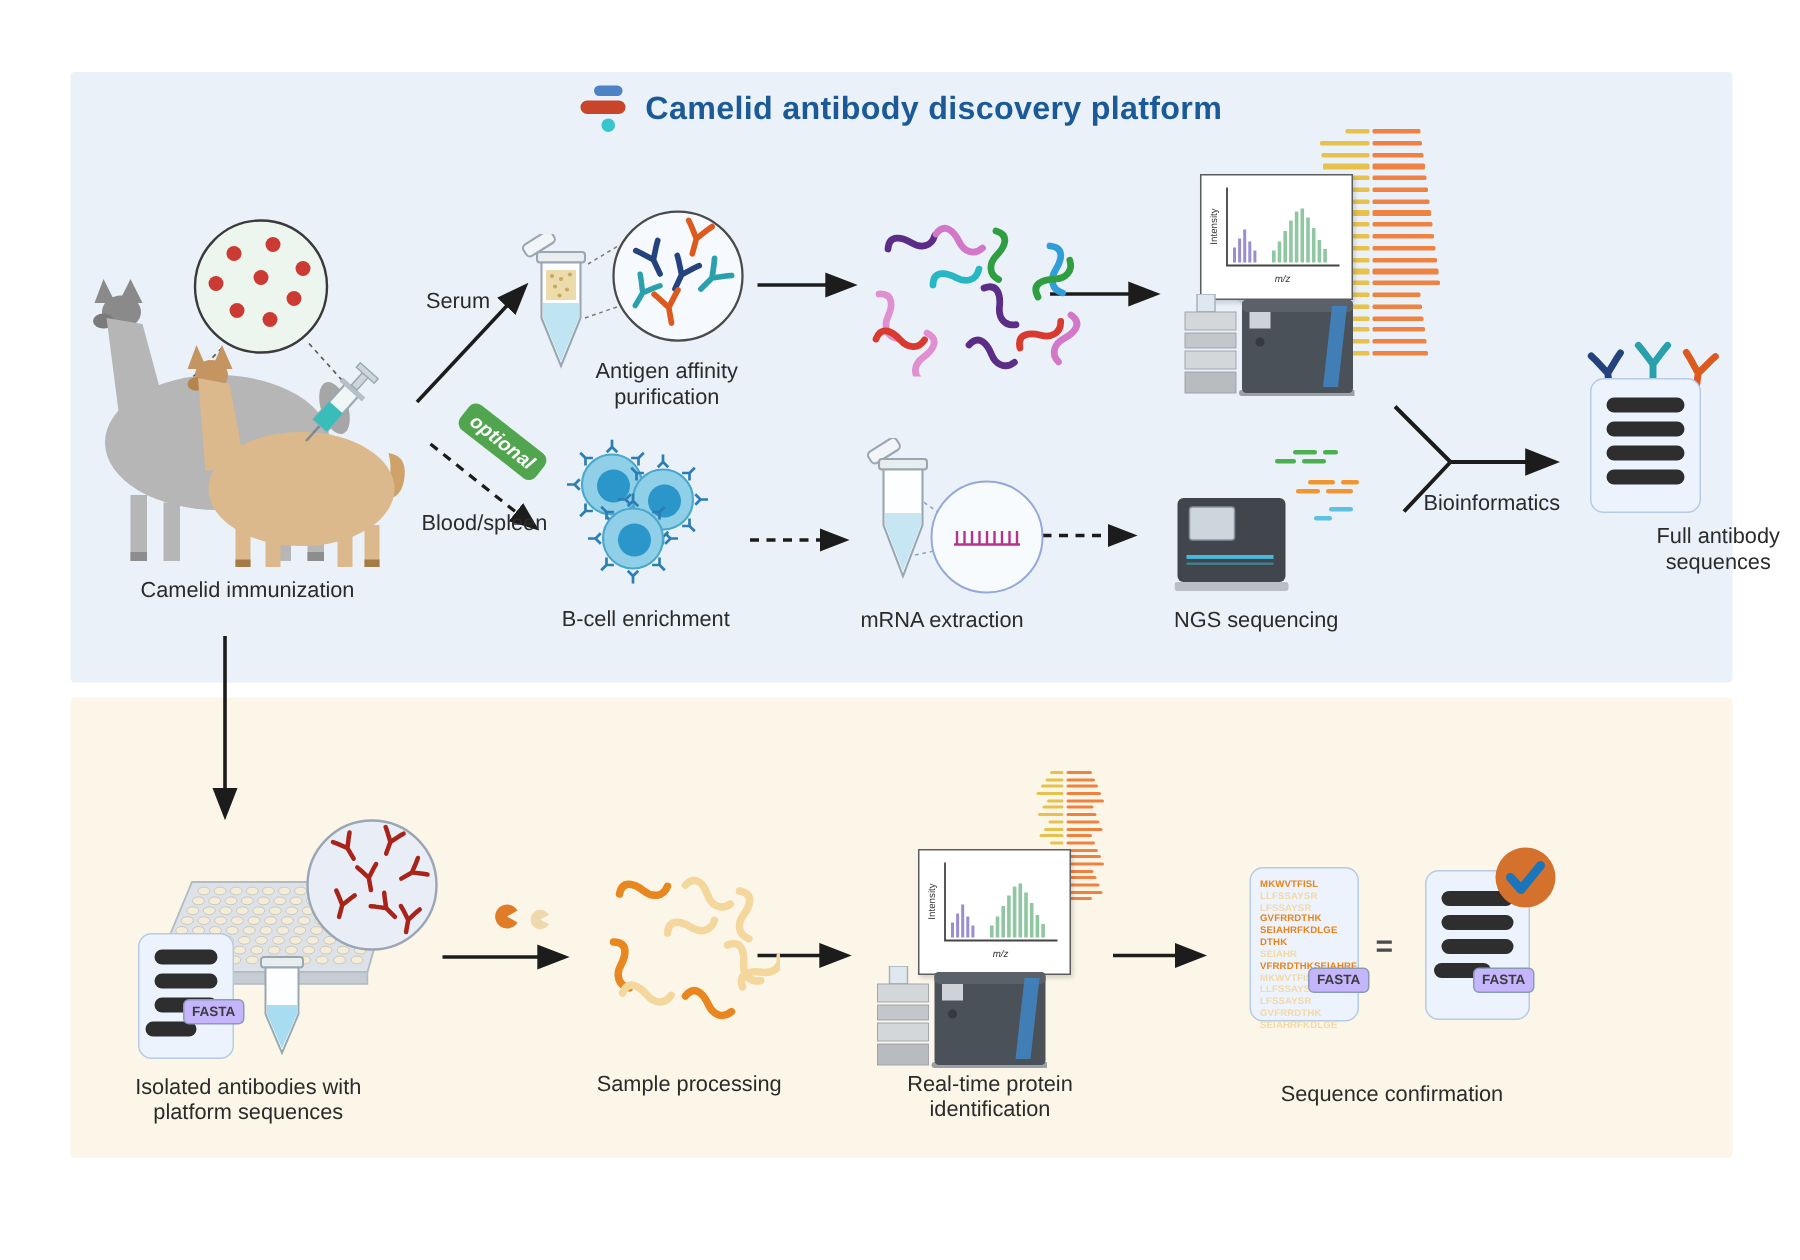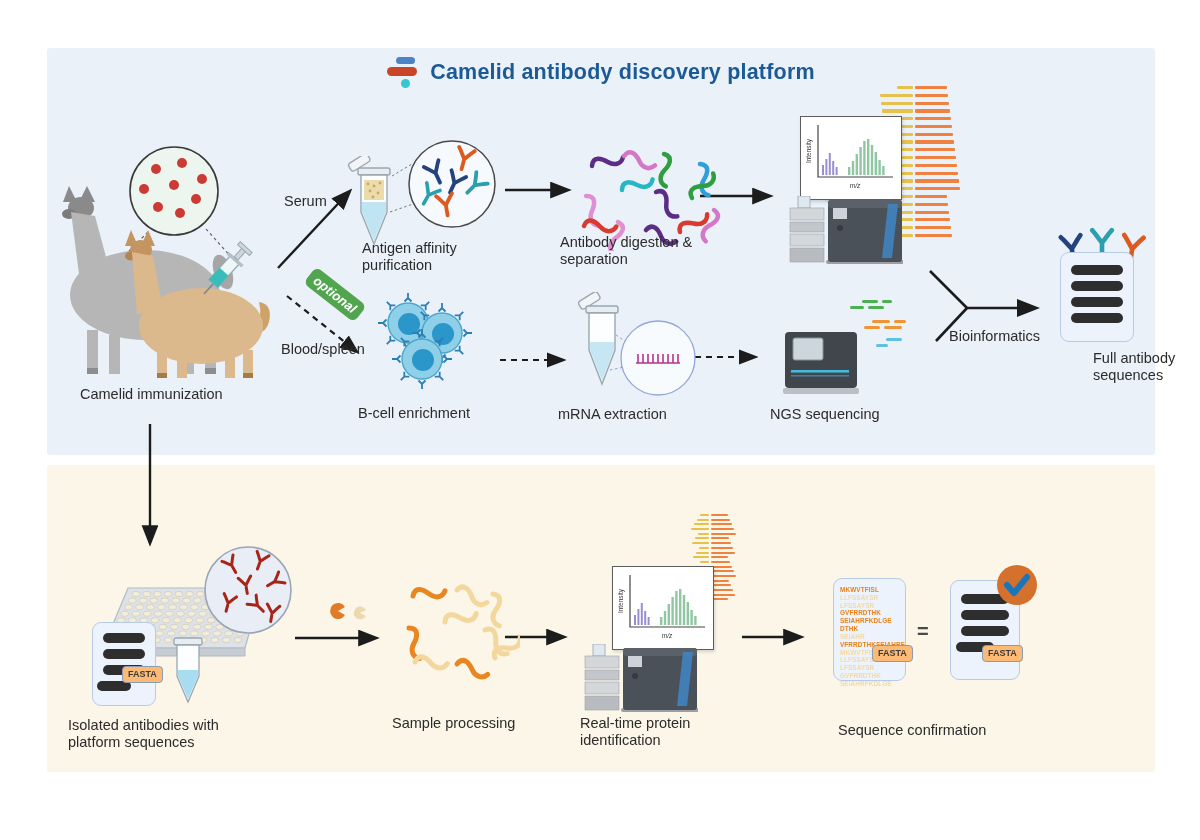--- a/index.html
+++ b/index.html
@@ -11,28 +11,28 @@
   #panel-bottom{left:47px;top:465px;width:1108px;height:307px;background:var(--panel-validation-bg);}
   .title-row{position:absolute;left:47px;width:1108px;display:flex;justify-content:center;
              align-items:center;gap:9px;}
   .title-text{font-size:21.5px;font-weight:bold;letter-spacing:.2px;}
   #title-top .title-text{color:var(--discovery-title);}
   #title-bottom .title-text{color:var(--validation-title);}
   .logo{display:flex;flex-direction:column;gap:3px;width:34px;}
   .logo .b1{width:19px;height:7px;border-radius:4px;background:var(--logo-blue);margin-left:9px;}
   .logo .b2{width:30px;height:9px;border-radius:5px;background:var(--logo-red);}
   .logo .b3{width:9px;height:9px;border-radius:50%;background:var(--logo-teal);margin-left:14px;}
-  .lbl{position:absolute;font-size:14.5px;line-height:1.2;color:#2b2b2b;}
+  .lbl{position:absolute;font-size:14.5px;line-height:1.2;color:#2b2b2b;text-align:center;}
   .lbl-left{text-align:left;}
   .badge-optional{position:absolute;left:303px;top:284px;width:64px;height:21px;
      background:var(--optional-badge);color:#fff;font-size:13px;font-style:italic;font-weight:bold;
      display:flex;align-items:center;justify-content:center;border-radius:6px;transform:rotate(38deg);}
   .doc-card{position:absolute;background:#edf3fc;border:1.5px solid #b6cbe6;border-radius:9px;}
   .bar{height:10px;background:#2e2e2e;border-radius:5px;margin:6px auto 0 auto;}
-  .fasta-tag{position:absolute;background:#fdba74;border:1.5px solid #8a9bb5;border-radius:4px;
+  .fasta-tag{position:absolute;background:#c4b5fd;border:1.5px solid #8a9bb5;border-radius:4px;
      font-size:9px;font-weight:bold;color:#3c3c3c;padding:3px 5px;line-height:1;}
   .inset-box{position:absolute;background:#fff;border:1.4px solid #5d5d5d;box-shadow:1px 2px 3px rgba(0,0,0,.15);}
   .align-block{position:absolute;display:flex;flex-direction:column;}
   .al-row{display:flex;align-items:center;}
   .al-left{display:flex;justify-content:flex-end;}
   .al-seg-y{background:var(--alignment-yellow);border-radius:1px;}
   .al-seg-o{background:var(--alignment-orange);border-radius:1px;}
   .seq-card{position:absolute;background:#edf3fc;border:1.5px solid #b6cbe6;border-radius:9px;
      padding:7px 6px;box-sizing:border-box;}
   .seq{font-size:6.4px;font-weight:bold;line-height:1.22;letter-spacing:.1px;white-space:nowrap;}
@@ -186,21 +186,20 @@
       <path d="M0,0 C5,-9 12,-3 16,3 C20,9 27,11 32,5" transform="translate(42,44) rotate(-28)" stroke="#27b7c4"></path>
       <path d="M0,0 C5,-9 12,-3 16,3 C20,9 27,11 32,5" transform="translate(76,46) rotate(40)" stroke="#5c2d87"></path>
       <path d="M0,0 C5,-9 12,-3 16,3 C20,9 27,11 32,5" transform="translate(112,52) rotate(-58)" stroke="#2f9e41"></path>
       <path d="M0,0 C5,-9 12,-3 16,3 C20,9 27,11 32,5" transform="translate(4,80) rotate(-8)" stroke="#d93a30"></path>
       <path d="M0,0 C5,-9 12,-3 16,3 C20,9 27,11 32,5" transform="translate(38,76) rotate(88)" stroke="#e08fd0"></path>
       <path d="M0,0 C5,-9 12,-3 16,3 C20,9 27,11 32,5" transform="translate(66,84) rotate(12)" stroke="#5c2d87"></path>
       <path d="M0,0 C5,-9 12,-3 16,3 C20,9 27,11 32,5" transform="translate(100,86) rotate(-42)" stroke="#d93a30"></path>
       <path d="M0,0 C5,-9 12,-3 16,3 C20,9 27,11 32,5" transform="translate(134,64) rotate(96)" stroke="#d377c9"></path>
     </g>
   </svg>
-  <div class="lbl" style="left:560px;top:234px;width:180px">Antibody digestion &amp; separation</div>
 
   <div class="align-block" style="left: 876px; top: 86px; width: 88px; gap: 4.6px;">
       <div class="al-row" style="gap: 2px;">
         <div class="al-left" style="width: 42%;">
           <div class="al-seg-y" style="width: 16px; height: 3.2px;"></div>
         </div>
         <div class="al-seg-o" style="width: 32px; height: 3.2px;"></div>
       </div>
       <div class="al-row" style="gap: 2px;">
         <div class="al-left" style="width: 42%;">

